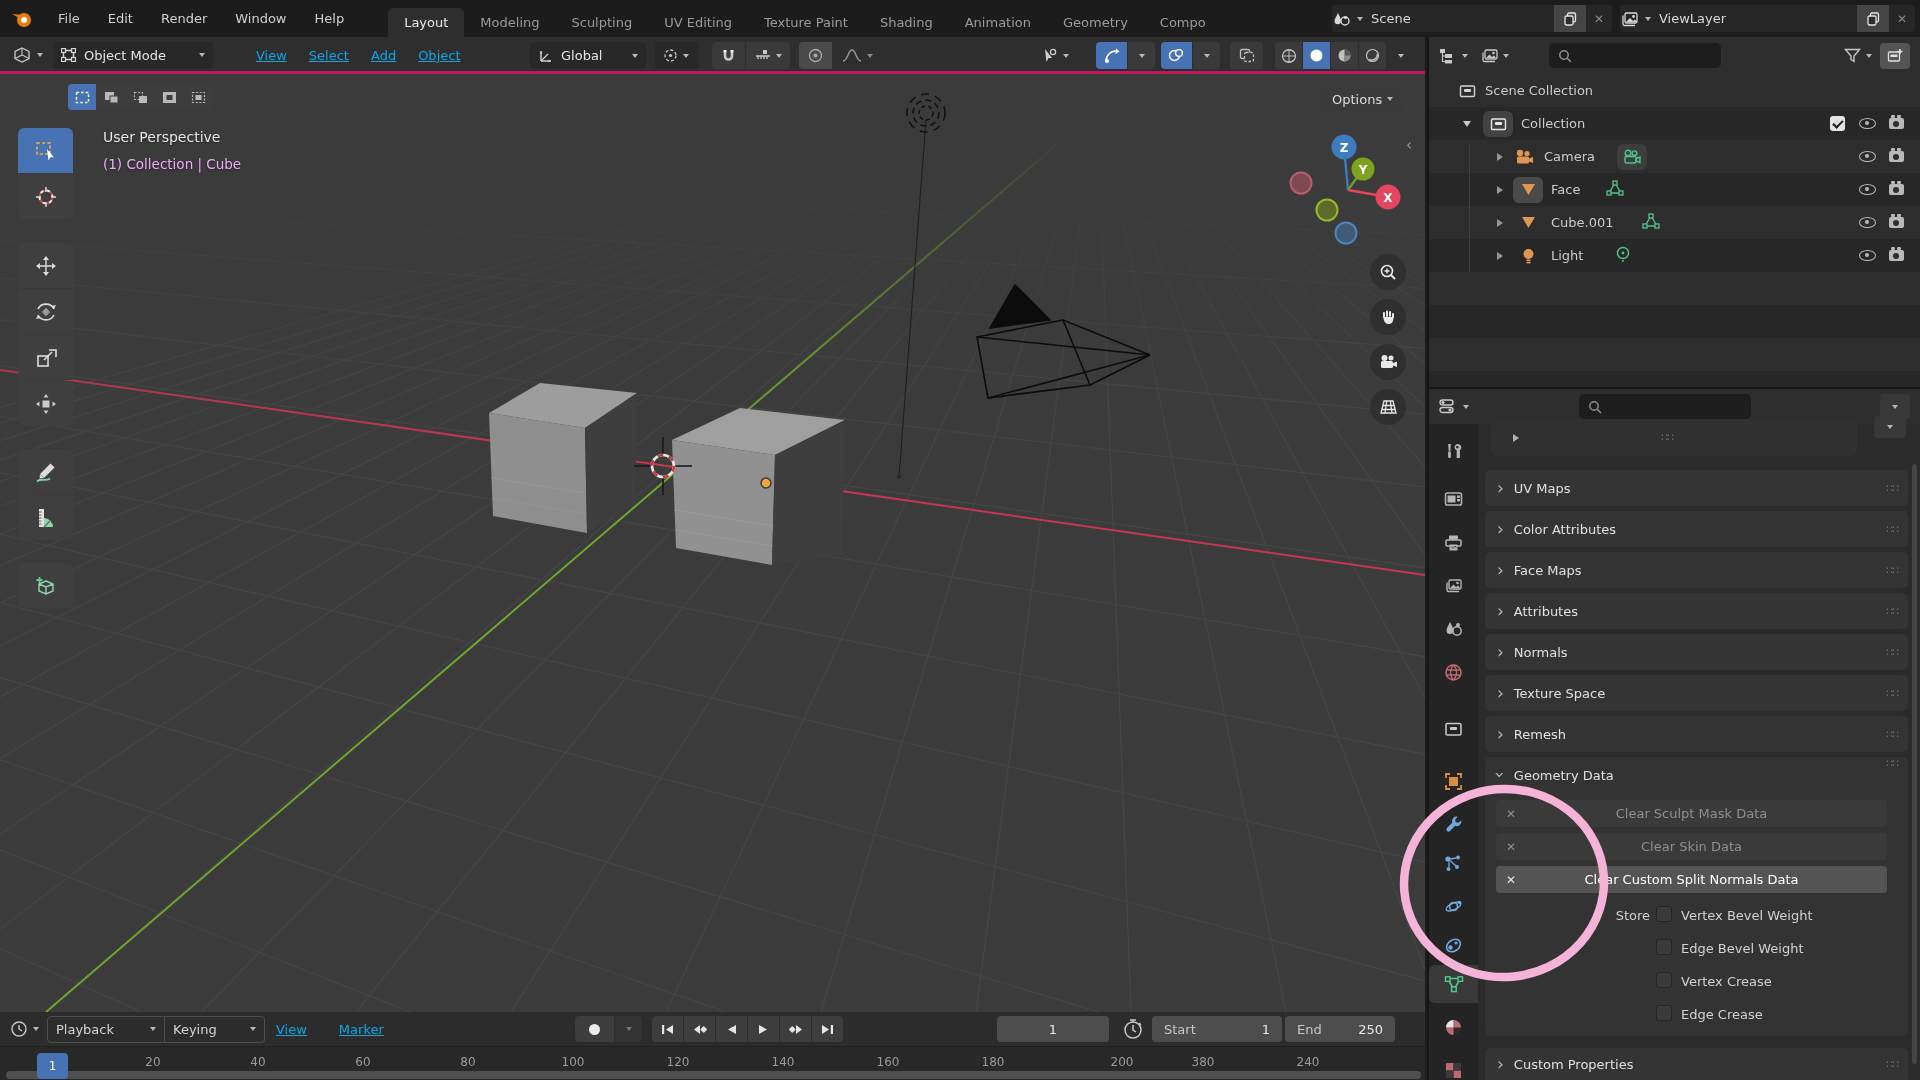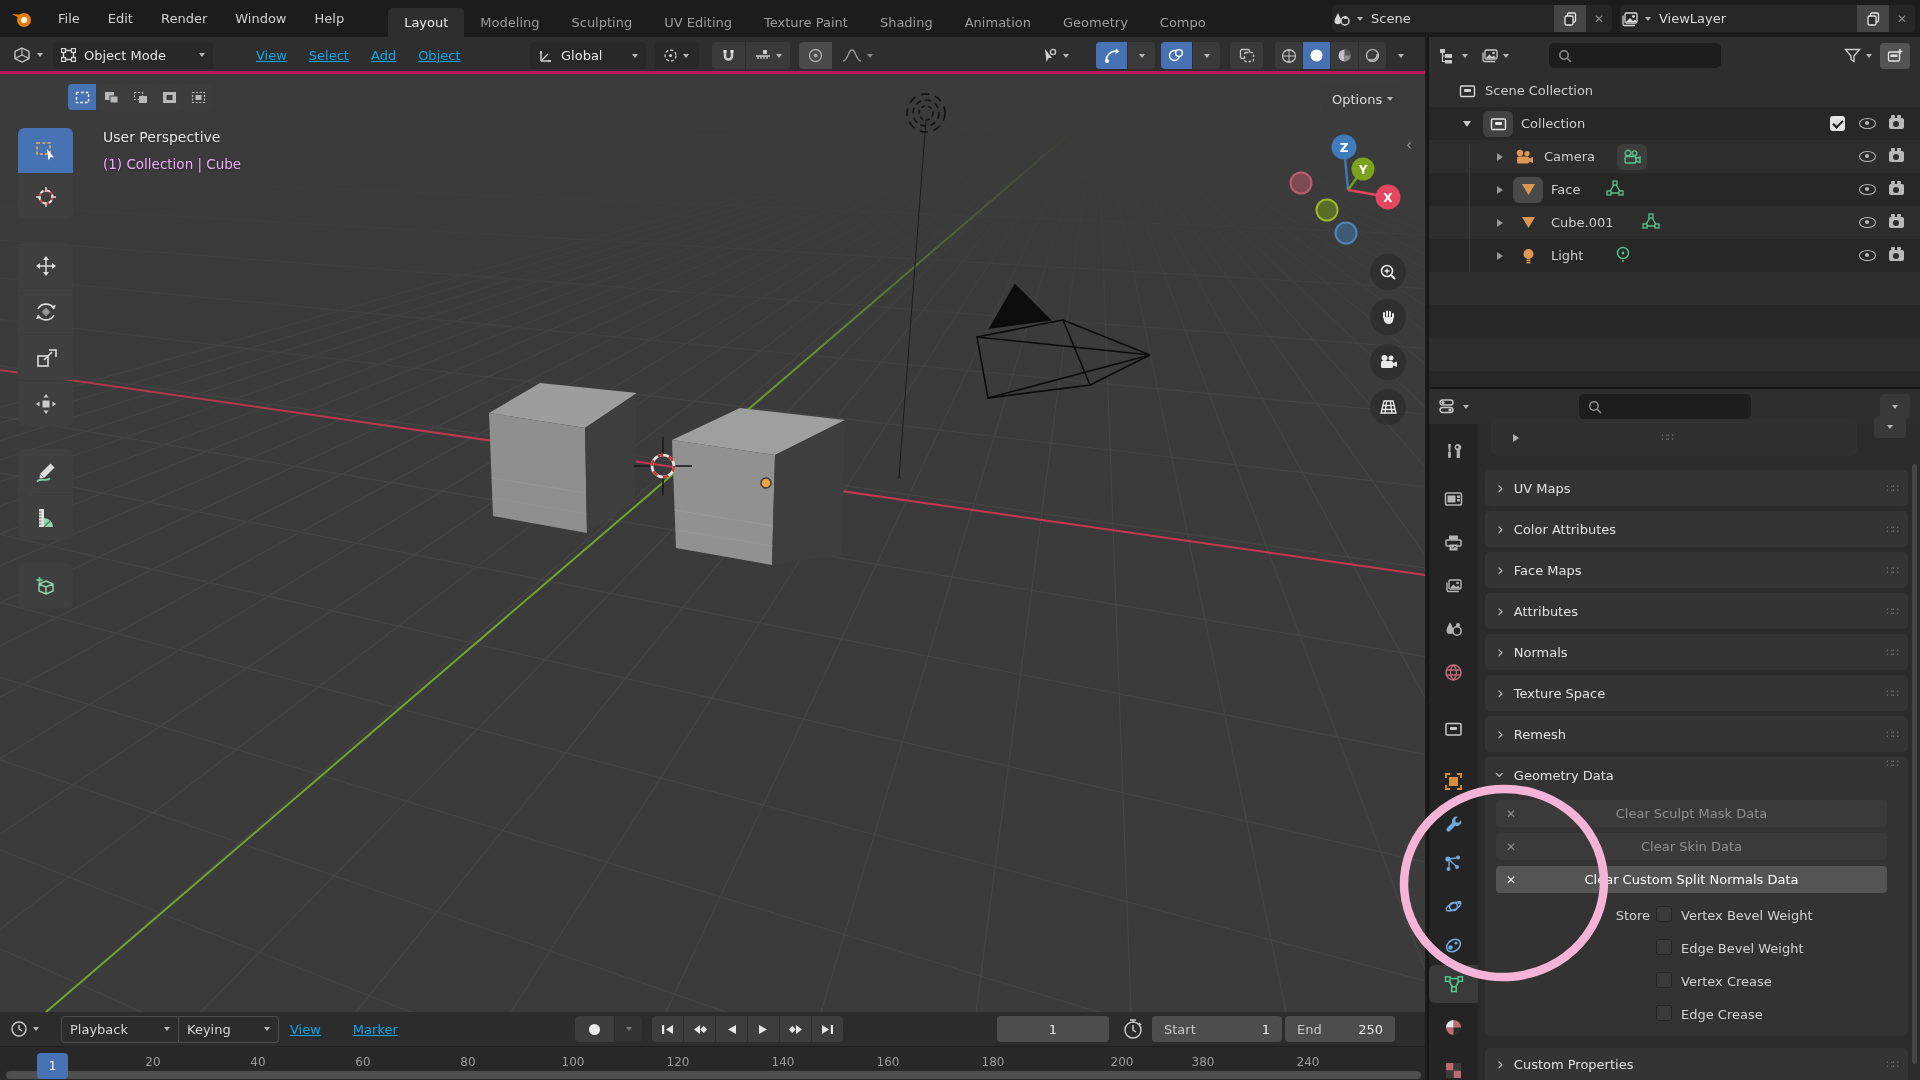--- a/index.html
+++ b/index.html
@@ -546,21 +546,21 @@
 
 <div id="timeline">
   <div class="row" style="height:34px; padding-left:10px;">
     <div class="row">
       <svg width="18" height="18" viewBox="0 0 18 18">
           <circle cx="9" cy="9" r="7" fill="none" stroke="#c9c9c9" stroke-width="1.4"></circle>
           <path d="M9 5 L9 9 L12 11" fill="none" stroke="#c9c9c9" stroke-width="1.4"></path>
         </svg>
       <div class="caret"></div>
     </div>
-    <div class="dd" style="margin-left:22px; width:118px; background:transparent; border:1px solid #4e4e4e; border-radius:4px 0 0 4px;">
+    <div class="dd" style="margin-left:8px; width:118px; background:transparent; border:1px solid #4e4e4e; border-radius:4px 0 0 4px;">
       <span>Playback</span>
         <div style="flex:1"></div>
         <div class="caret"></div>
     </div>
     <div class="dd" style="width:100px; background:transparent; border:1px solid #4e4e4e; border-left:none; border-radius:0 4px 4px 0;">
       <span>Keying</span>
         <div style="flex:1"></div>
         <div class="caret"></div>
     </div>
     <div class="hmenu" style="height:34px;">View</div>

